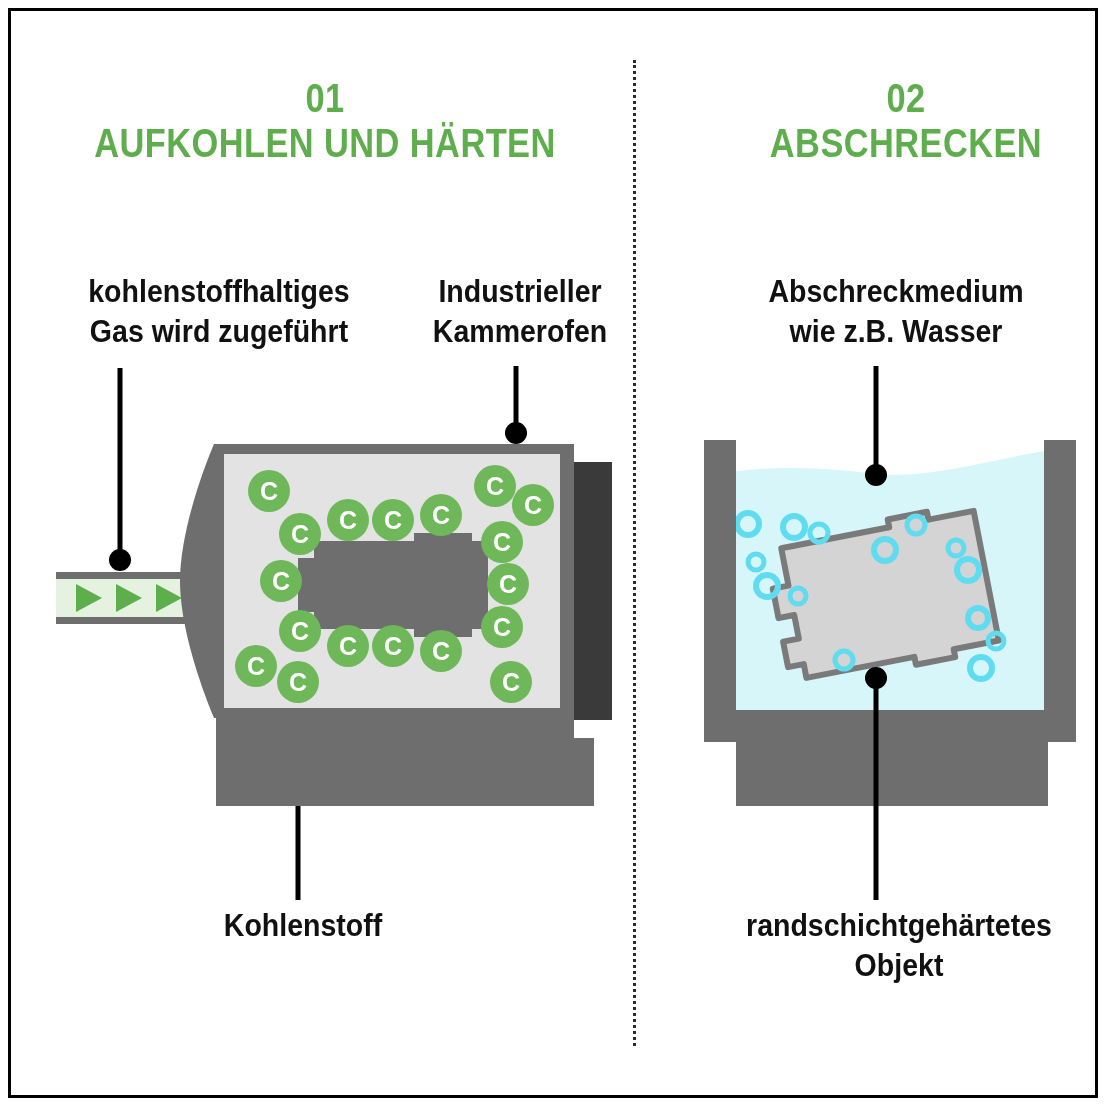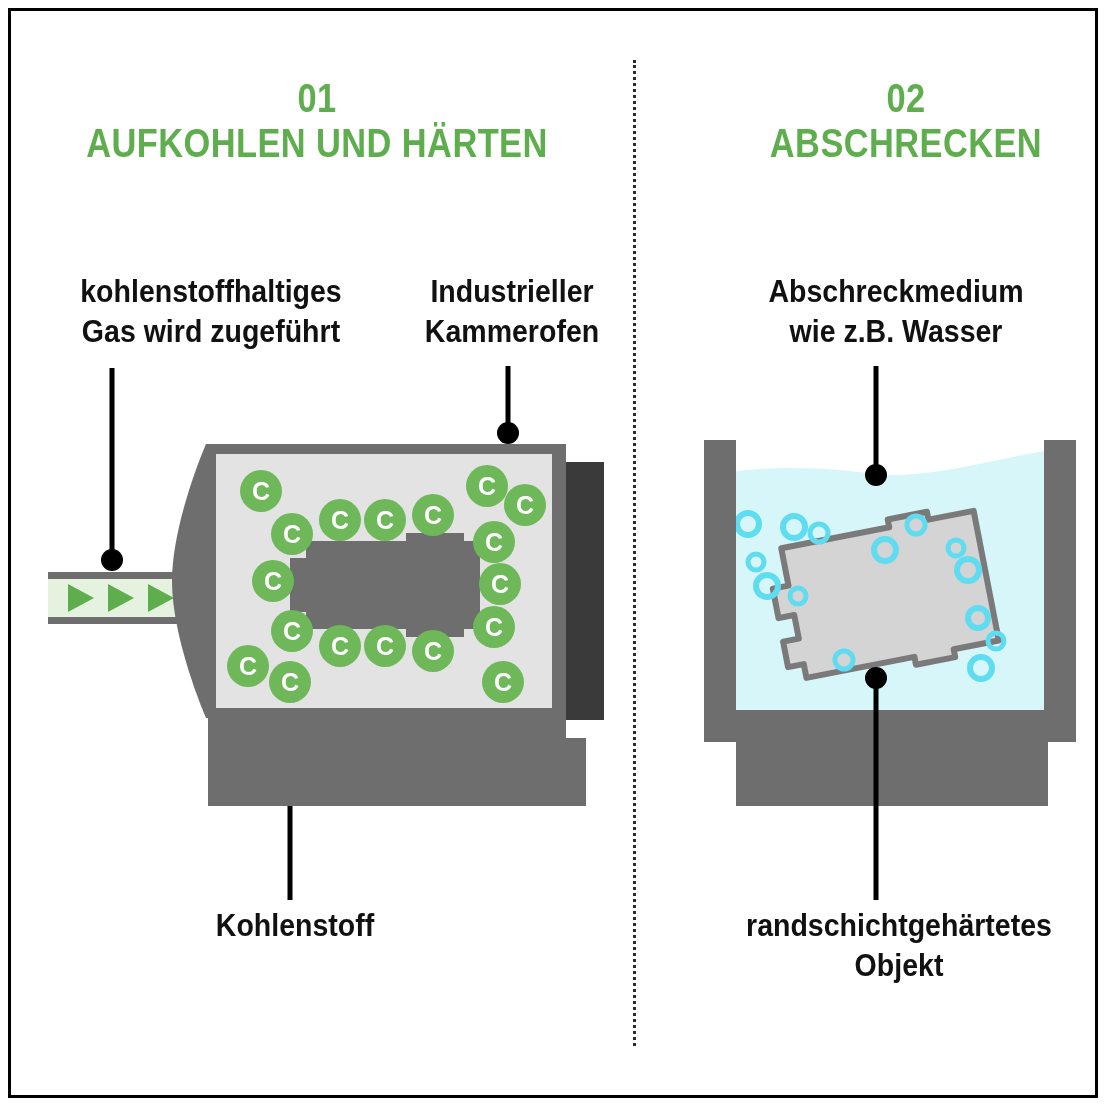--- a/index.html
+++ b/index.html
@@ -24,21 +24,21 @@
     bottom: 8px;
     border: 3px solid #000000;
     box-sizing: border-box;
     pointer-events: none;
   }
   .panel {
     position: absolute;
     top: 0;
     height: 100%;
   }
-  #panel-left  { left: 0;    width: 634px; }
+  #panel-left  { left: 8px;    width: 634px; }
   #panel-right { left: 670px; width: 472px; }
 
   #divider {
     position: absolute;
     left: 633px;
     top: 60px;
     width: 0;
     height: 986px;
     border-left: 3px dotted #2b2b2b;
   }

